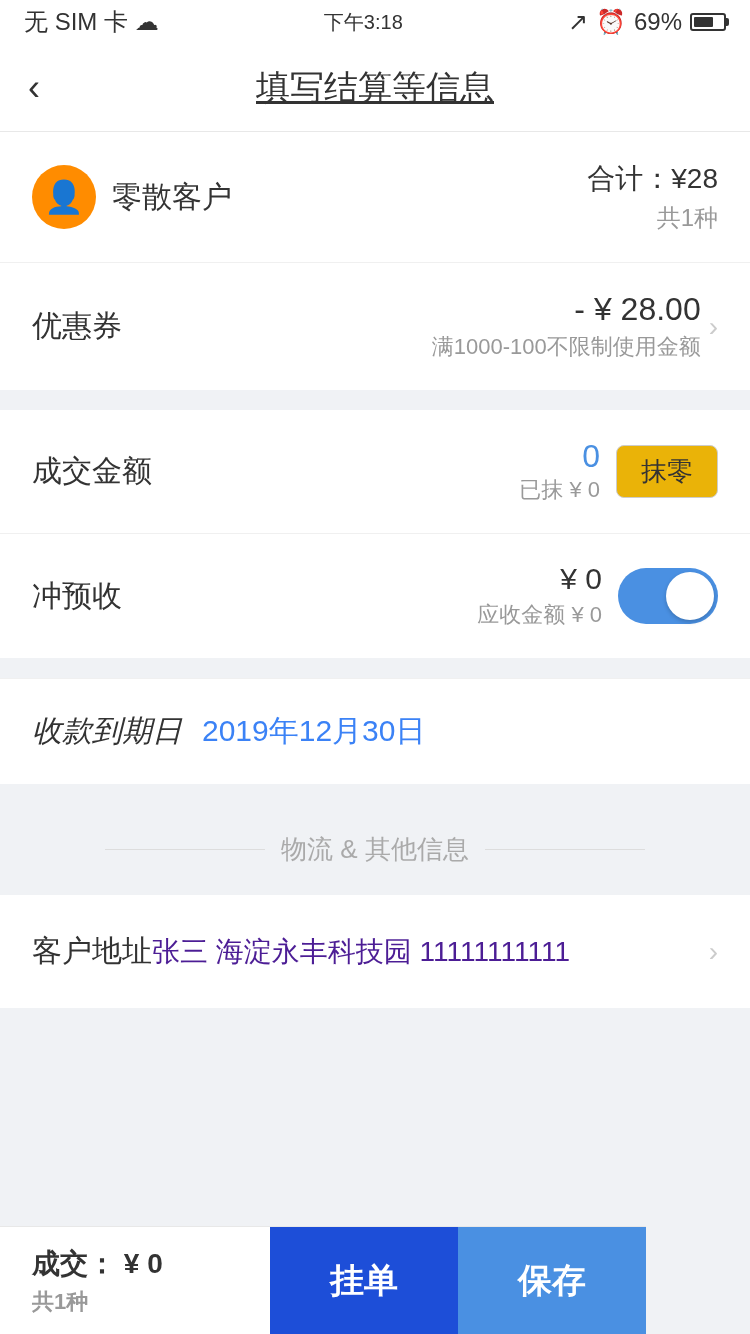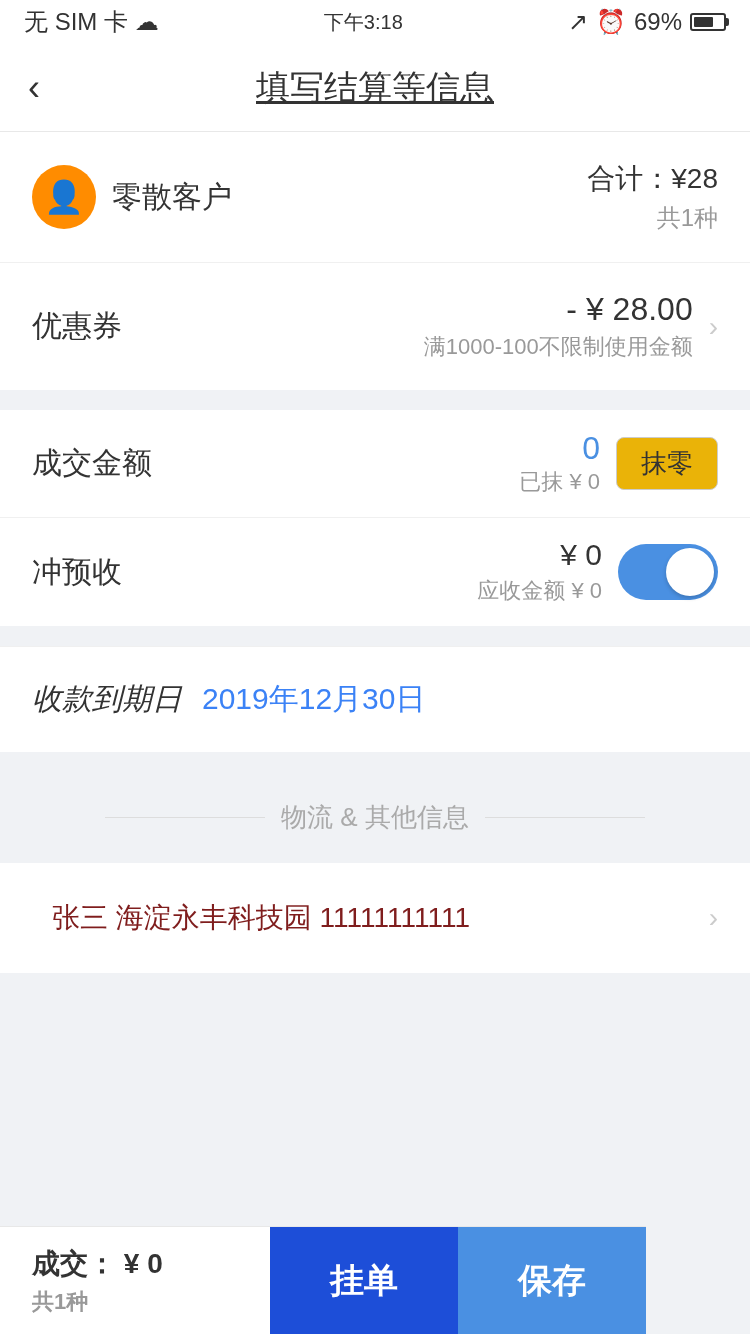--- a/index.html
+++ b/index.html
@@ -80,34 +80,34 @@
 
     
     .coupon-row {
       display: flex;
       align-items: center;
       justify-content: space-between;
       padding: 28px 32px;
       border-top: 1px solid #f0f0f0;
     }
     .coupon-label { font-size: 30px; color: #333; }
-    .coupon-right { display: flex; align-items: center; gap: 16px; }
+    .coupon-right { display: flex; align-items: center; gap: 8px; }
     .coupon-info { text-align: right; }
     .coupon-discount { font-size: 32px; color: #333; }
     .coupon-desc { font-size: 22px; color: #999; margin-top: 4px; }
     .chevron-icon { color: #ccc; font-size: 28px; }
 
     
     .form-section { background: #fff; margin-bottom: 20px; }
 
     .form-row {
       display: flex;
       align-items: center;
       justify-content: space-between;
-      padding: 20px 32px;
+      padding: 28px 32px;
       border-bottom: 1px solid #f0f0f0;
     }
     .form-row:last-child { border-bottom: none; }
 
     .form-label { font-size: 30px; color: #333; }
     .form-right { display: flex; align-items: center; gap: 16px; }
 
     .amount-input {
       font-size: 32px;
       color: #4a90e2;
@@ -201,21 +201,21 @@
       background: #fff;
       margin-top: 0;
     }
     .address-row {
       display: flex;
       align-items: center;
       justify-content: space-between;
       padding: 36px 32px;
     }
     .address-label { font-size: 30px; color: #333; min-width: 120px; }
-    .address-value { font-size: 28px; color: #7f1d1d; flex: 1; margin-left: 20px; }
+    .address-value { font-size: 28px; color: #4c1d95; flex: 1; }
     .address-chevron { color: #ccc; font-size: 28px; }
 
     
     .bottom-bar {
       position: fixed;
       bottom: 0;
       left: 0;
       width: 646px;
       height: 108px;
       background: #fff;
@@ -349,20 +349,21 @@
     <span class="due-date-value">2019年12月30日</span>
   </div>
 </div>
 
 <div class="logistics-section">
   <div class="logistics-label">物流 &amp; 其他信息</div>
 </div>
 
 <div class="address-section">
   <div class="address-row">
+    <span class="address-label">客户地址</span>
     <span class="address-value">张三 海淀永丰科技园 11111111111</span>
     <span class="address-chevron">›</span>
   </div>
 </div>
 
 <div style="height: 150px;"></div>
 
 <div class="bottom-bar">
   <div class="bottom-info">
     <div class="bottom-deal">成交：  ¥ 0</div>

